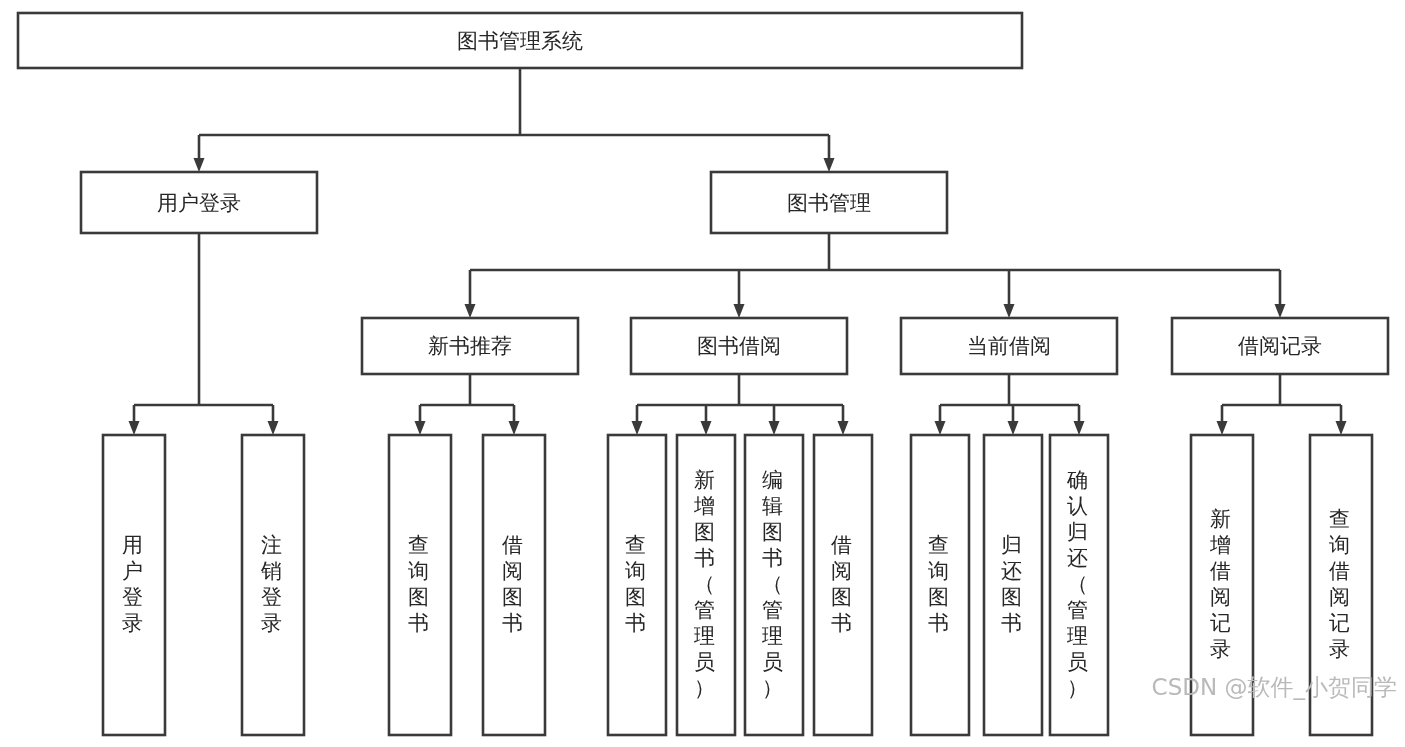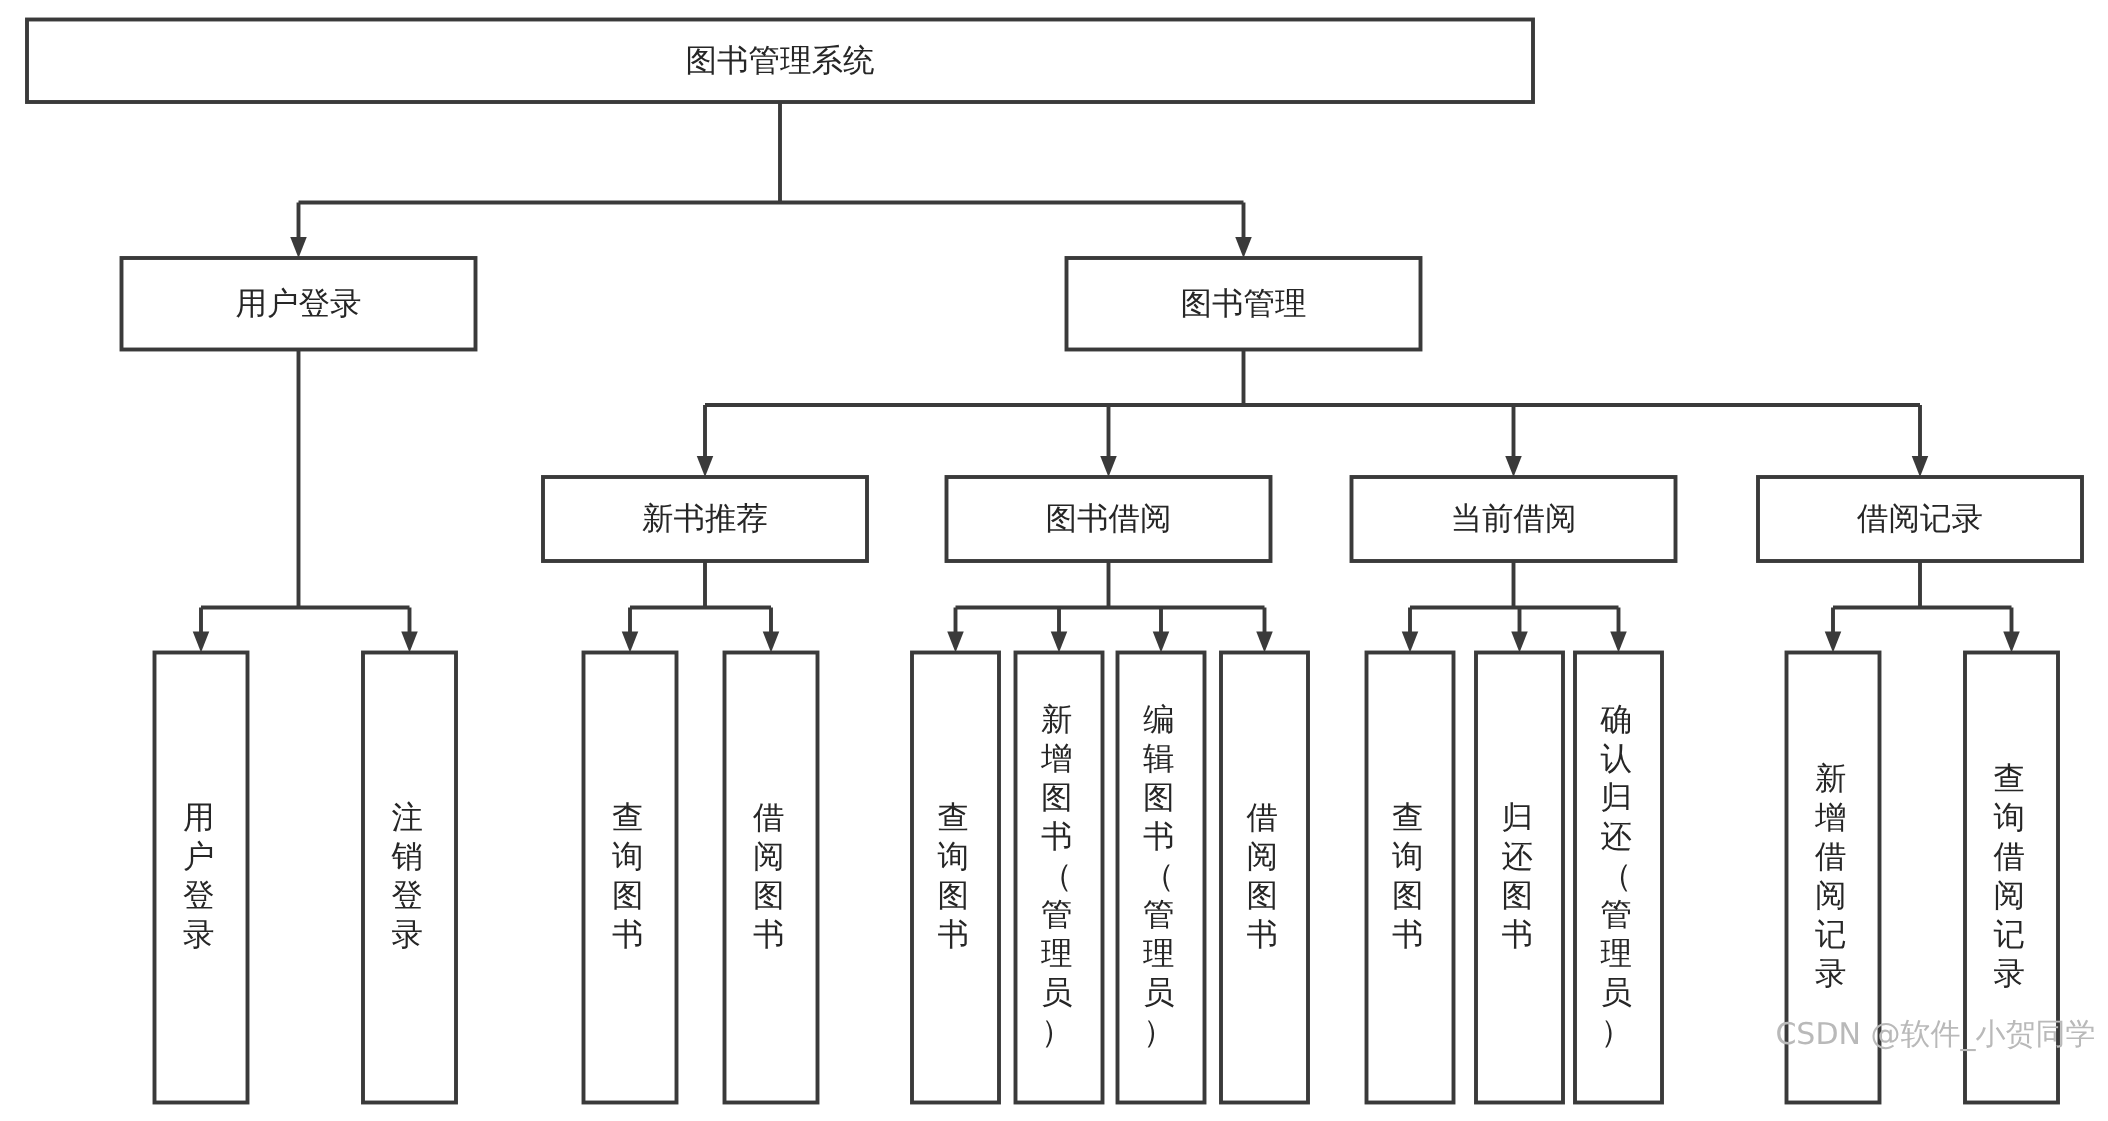--- a/index.html
+++ b/index.html
@@ -55,21 +55,21 @@
   }
   .edge-arrow {
     fill: #3a3a3a;
     stroke: none;
   }
   .watermark {
     position: absolute;
     right: 8px;
     bottom: 6px;
     font-family: "DejaVu Sans", "Liberation Sans", sans-serif;
-    font-size: 20px;
+    font-size: 23px;
     color: #b9b9b9;
     white-space: nowrap;
     user-select: none;
   }
 </style>
 </head>
 <body>
 
 <div id="diagram-root">
   <svg class="flow" viewBox="0 0 1405 747" xmlns="http://www.w3.org/2000/svg">

